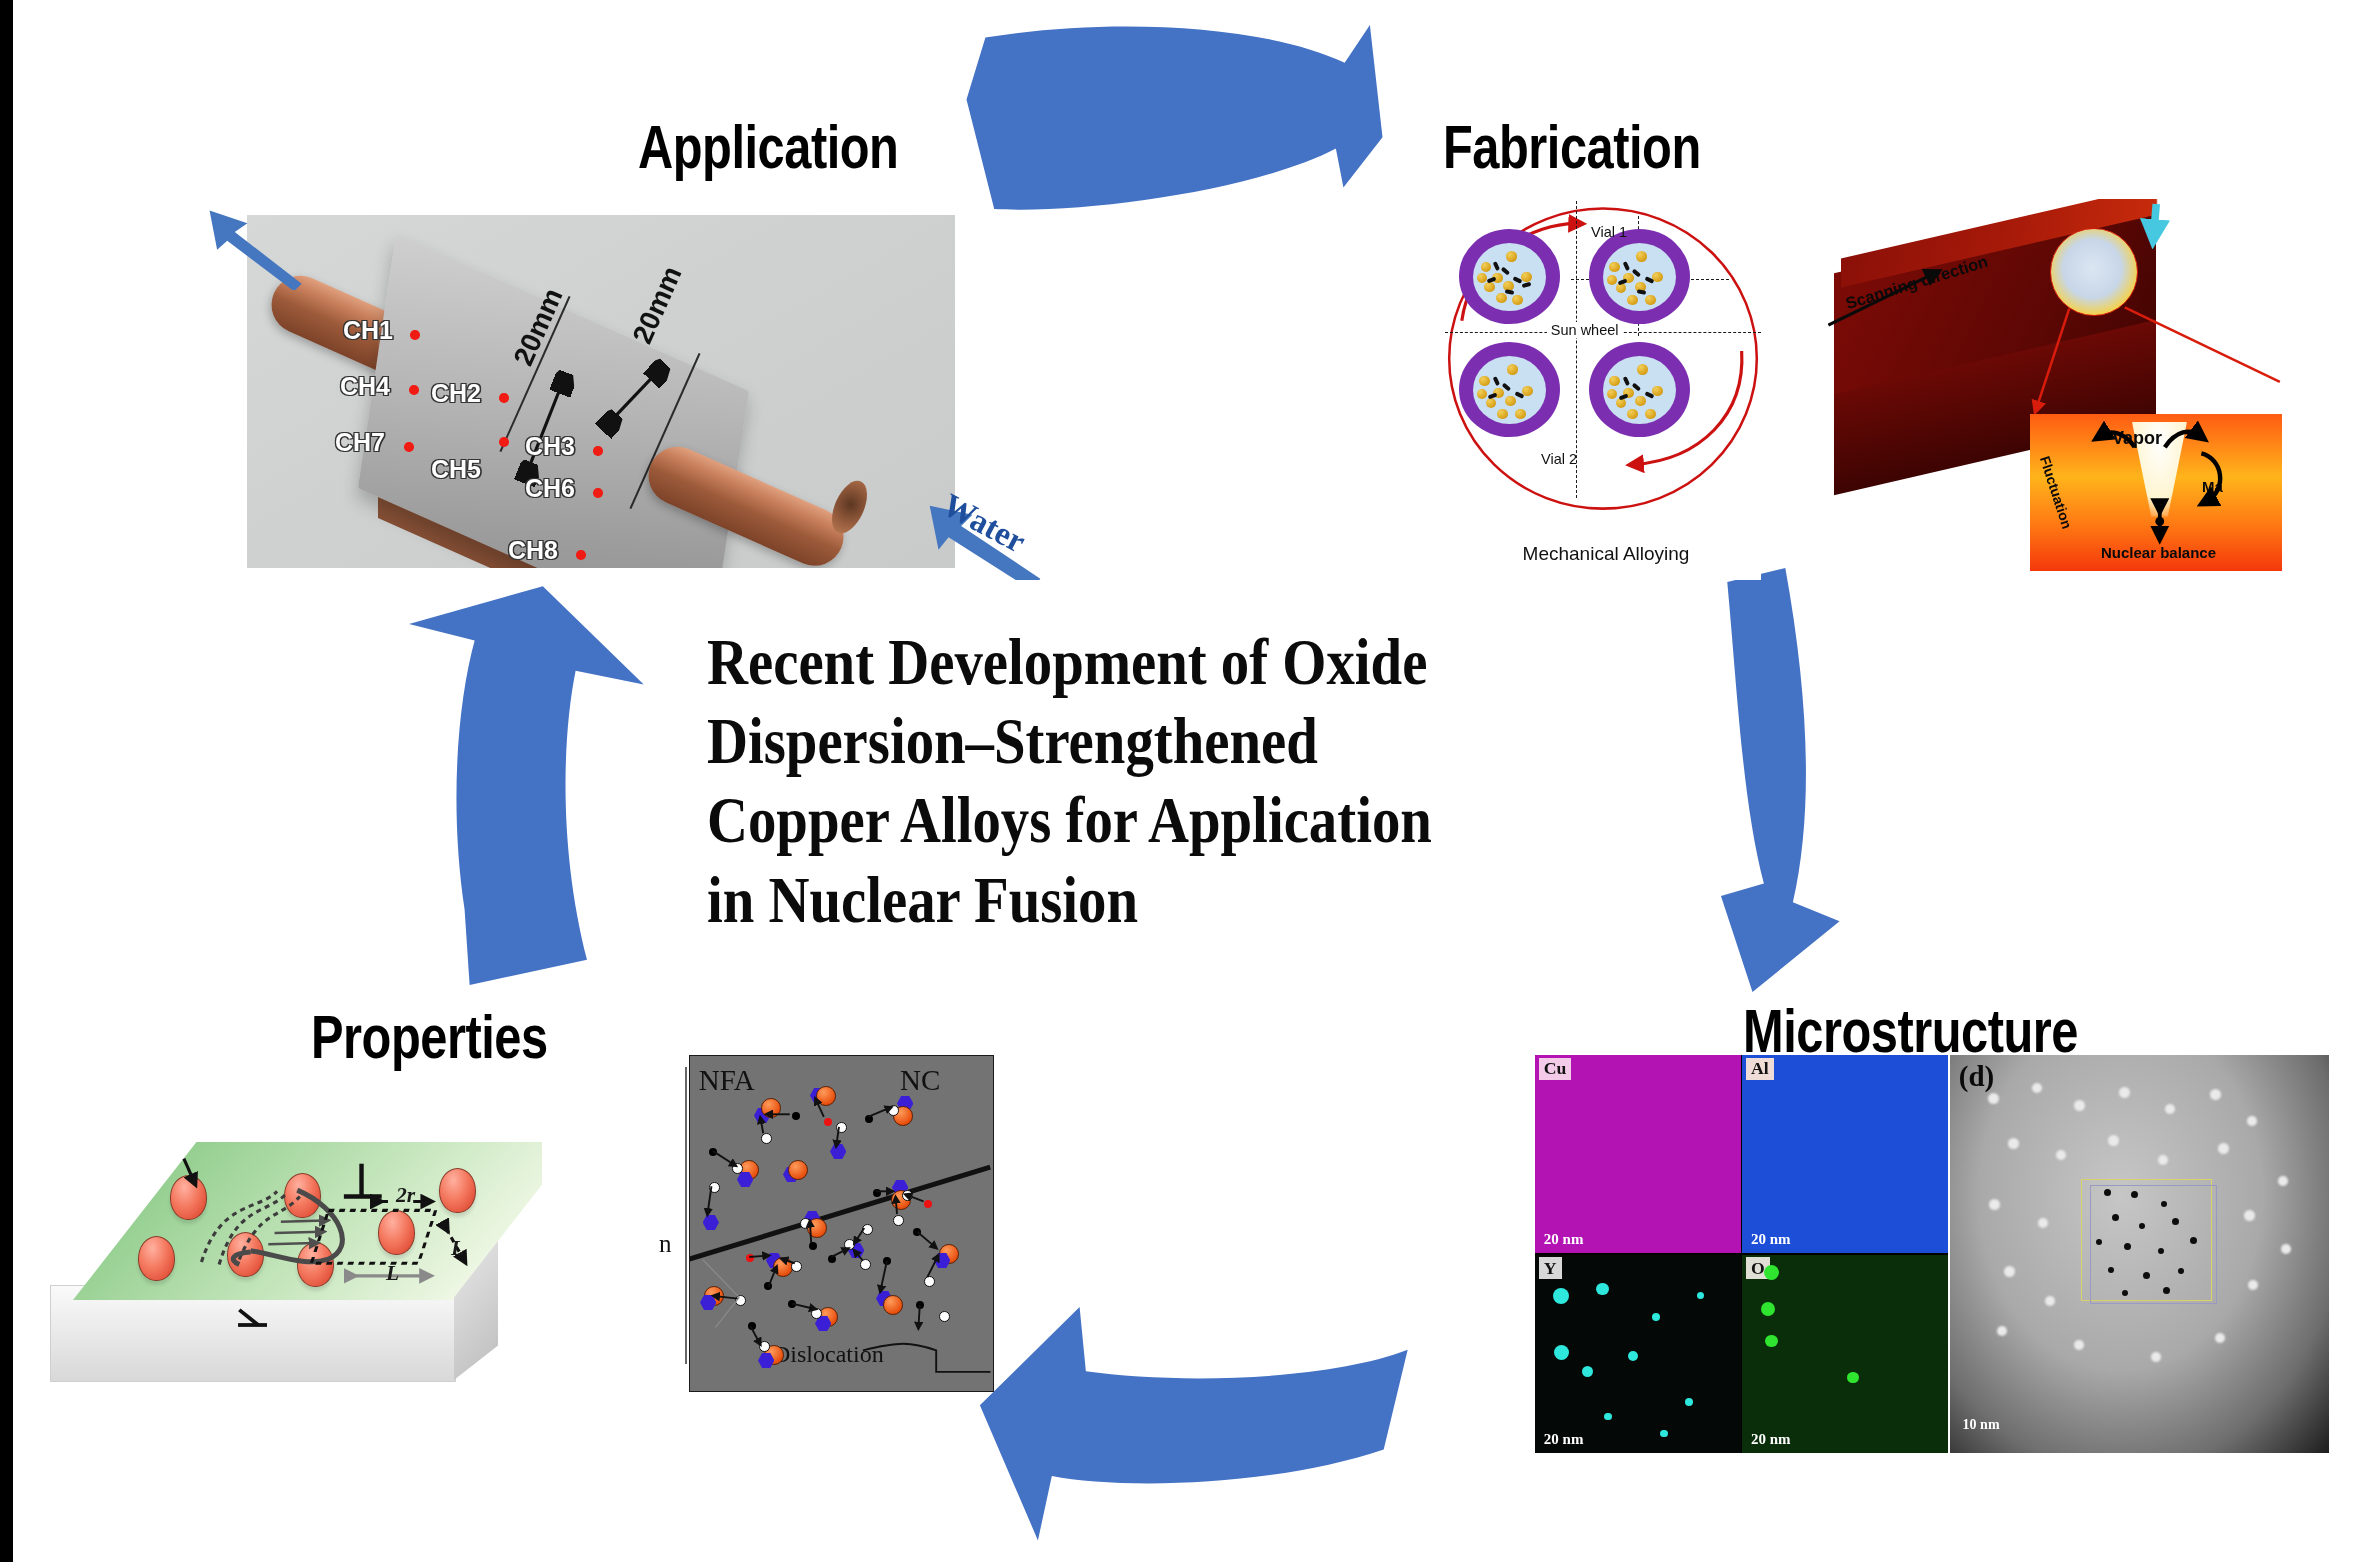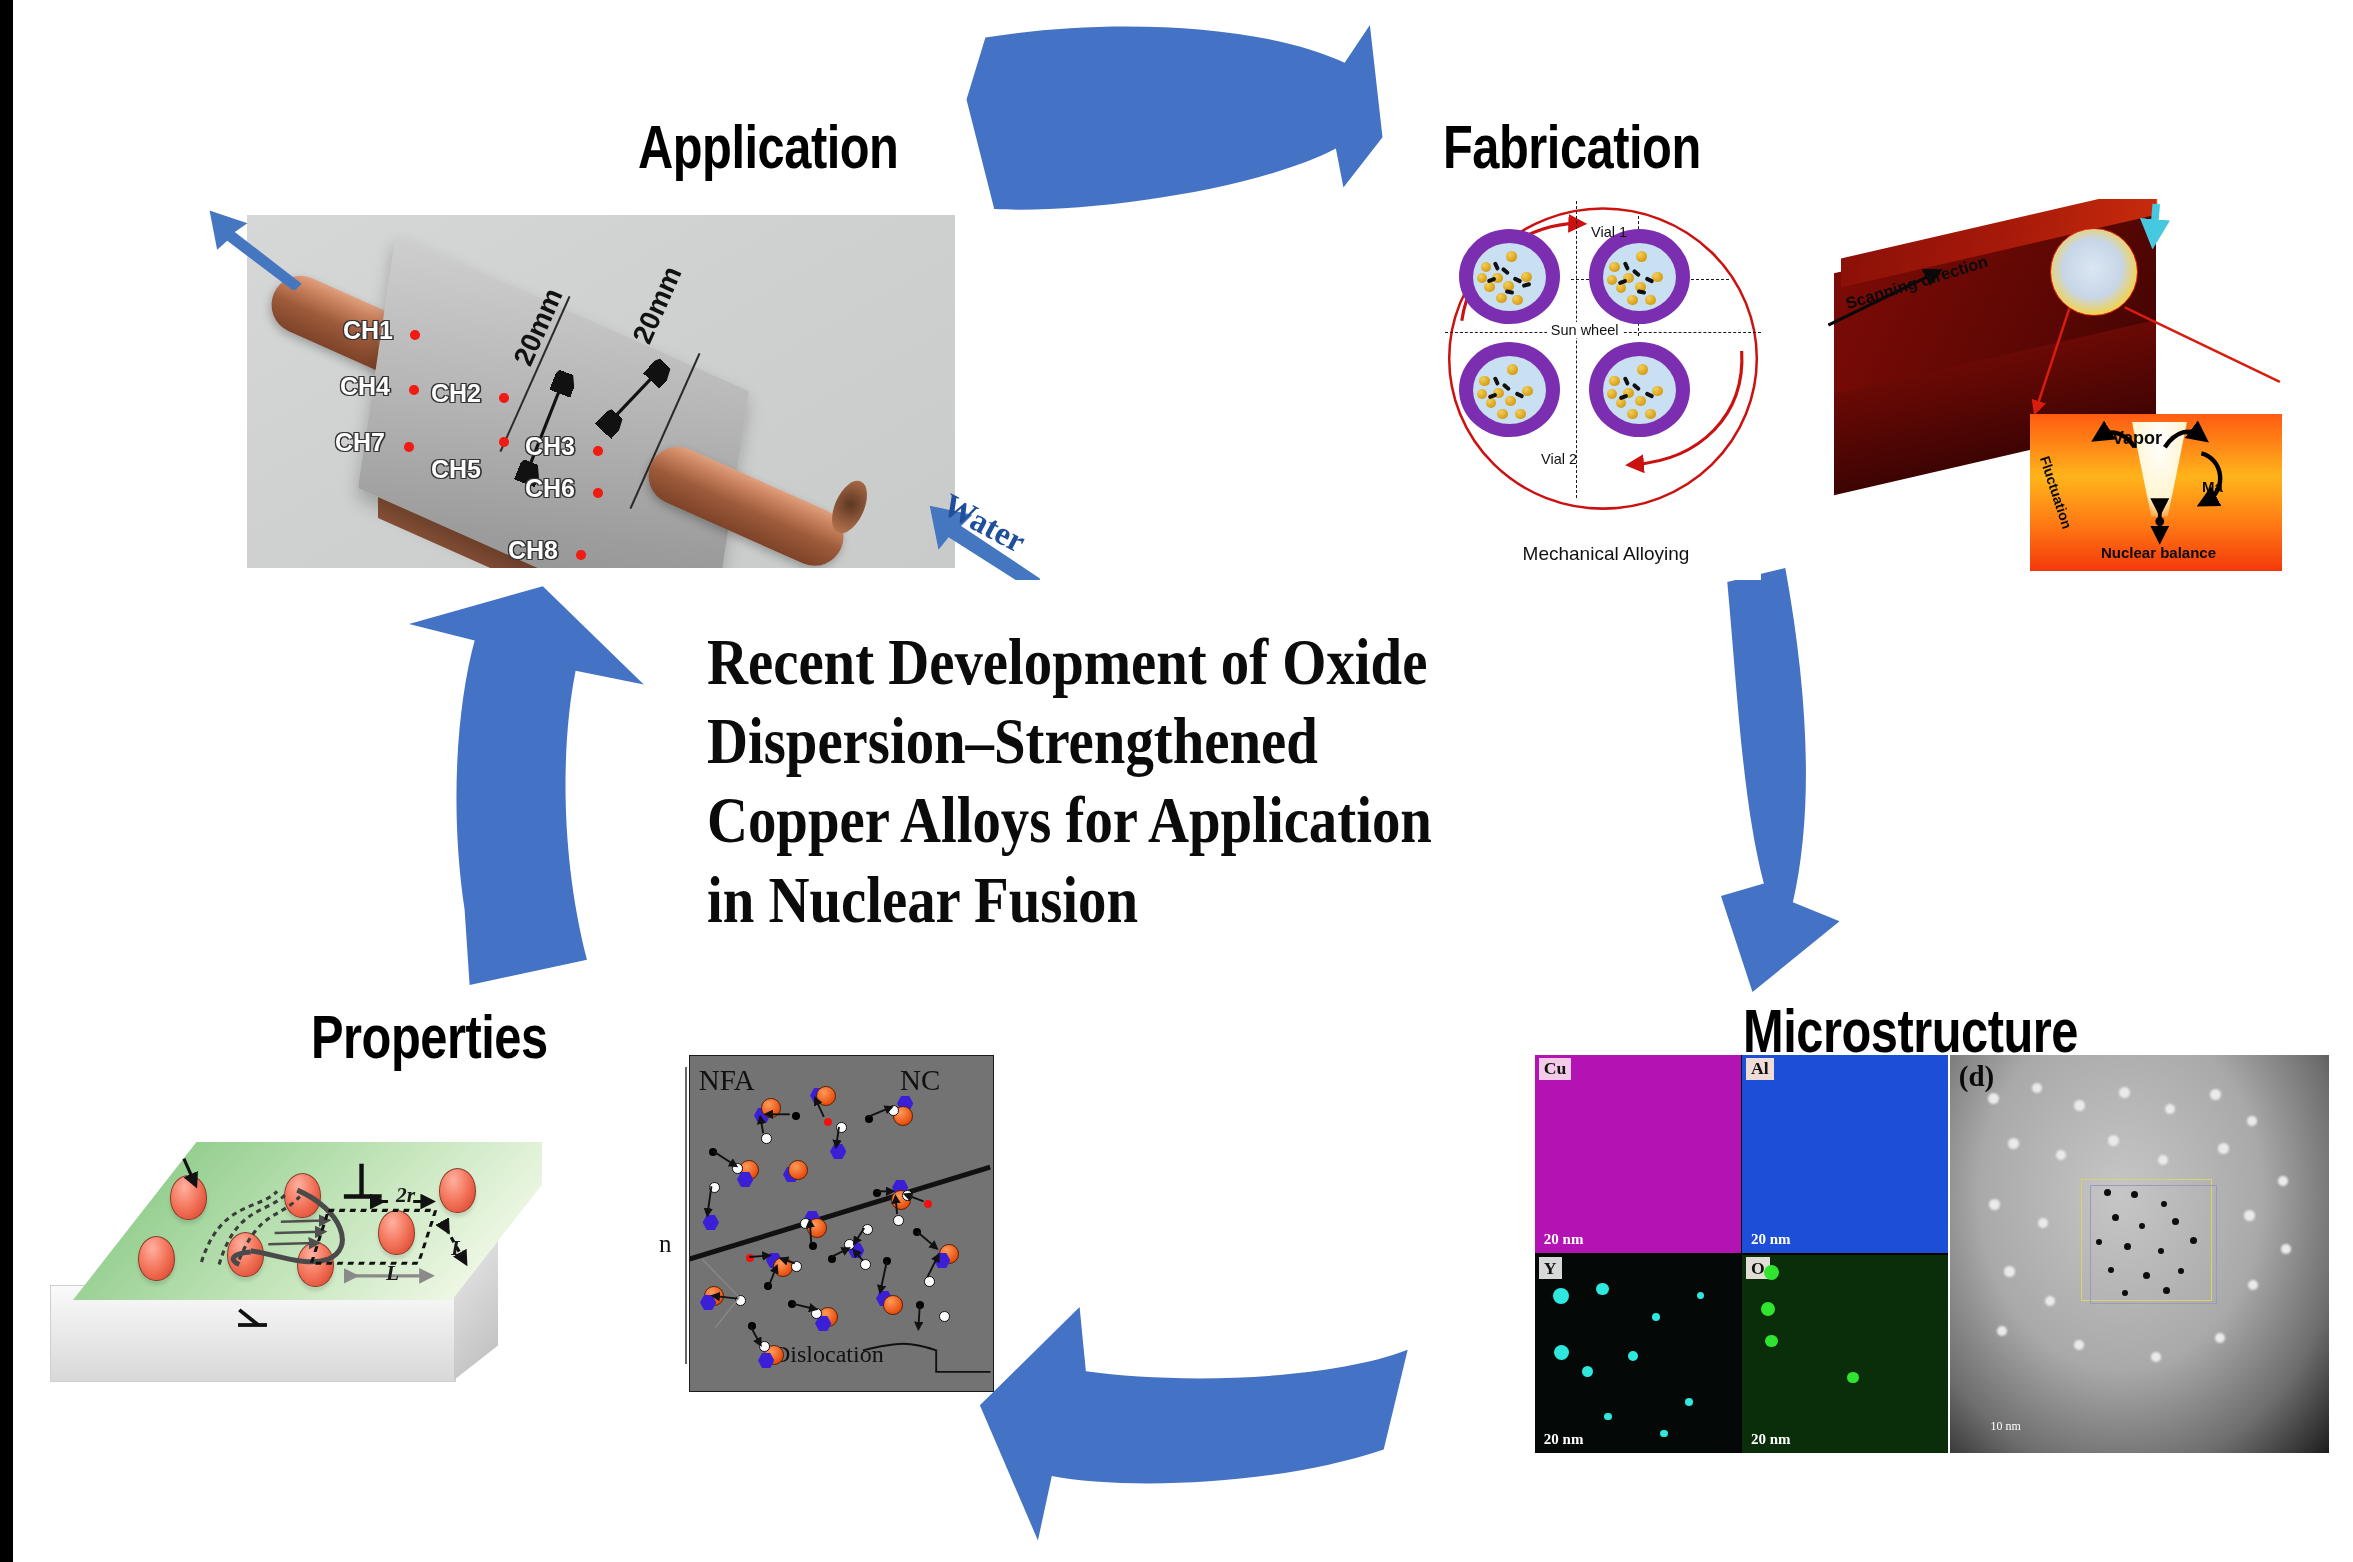--- a/index.html
+++ b/index.html
@@ -115,22 +115,22 @@
 
   
   #tem{left:1950px;top:1055px;width:379px;height:398px;
        background:radial-gradient(ellipse at 45% 35%,#c6c6c6 0%,#a9a9a9 48%,#6e6e6e 76%,#1d1d1d 100%);}
   #tem .label-d{position:absolute;left:8.8px;top:5px;font-size:29px;font-weight:bold;
        color:#0a0a0a;font-family:"Liberation Serif",serif;}
   #tem .roi{position:absolute;left:131px;top:124px;width:129px;height:120px;
        border:1.9px solid #d9d36a;}
   #tem .roi2{position:absolute;left:140px;top:130px;width:125px;height:117px;
        border:1.3px solid #9a9ac0;}
-  #tem .scalewrap{position:absolute;left:12.6px;bottom:21.5px;color:#fff;font-size:12px;
-       font-weight:normal;font-family:"Liberation Serif",serif;line-height:1;margin-left:28px;}
+  #tem .scalewrap{position:absolute;left:12.6px;bottom:21.5px;color:#fff;font-size:14px;
+       font-weight:bold;font-family:"Liberation Serif",serif;line-height:1;}
   #tem .scalebar{width:58px;height:7px;background:#fff;margin-top:3.8px;}
   .temdot{position:absolute;border-radius:50%;background:#eaeaea;filter:blur(0.8px);}
   .temdark{position:absolute;border-radius:50%;background:#0d0d0d;}
 
   
   #orowan{left:50px;top:1136px;width:492px;height:252px;}
   #oro-top{position:absolute;left:23px;top:6.3px;width:379px;height:158px;
       background:linear-gradient(100deg,#95cf90 0%,#c6e6bd 55%,#eef7e4 100%);
       transform:skew(-38deg) ;transform-origin:bottom left;}
   #oro-side{position:absolute;left:0px;top:149px;width:404px;height:95px;

